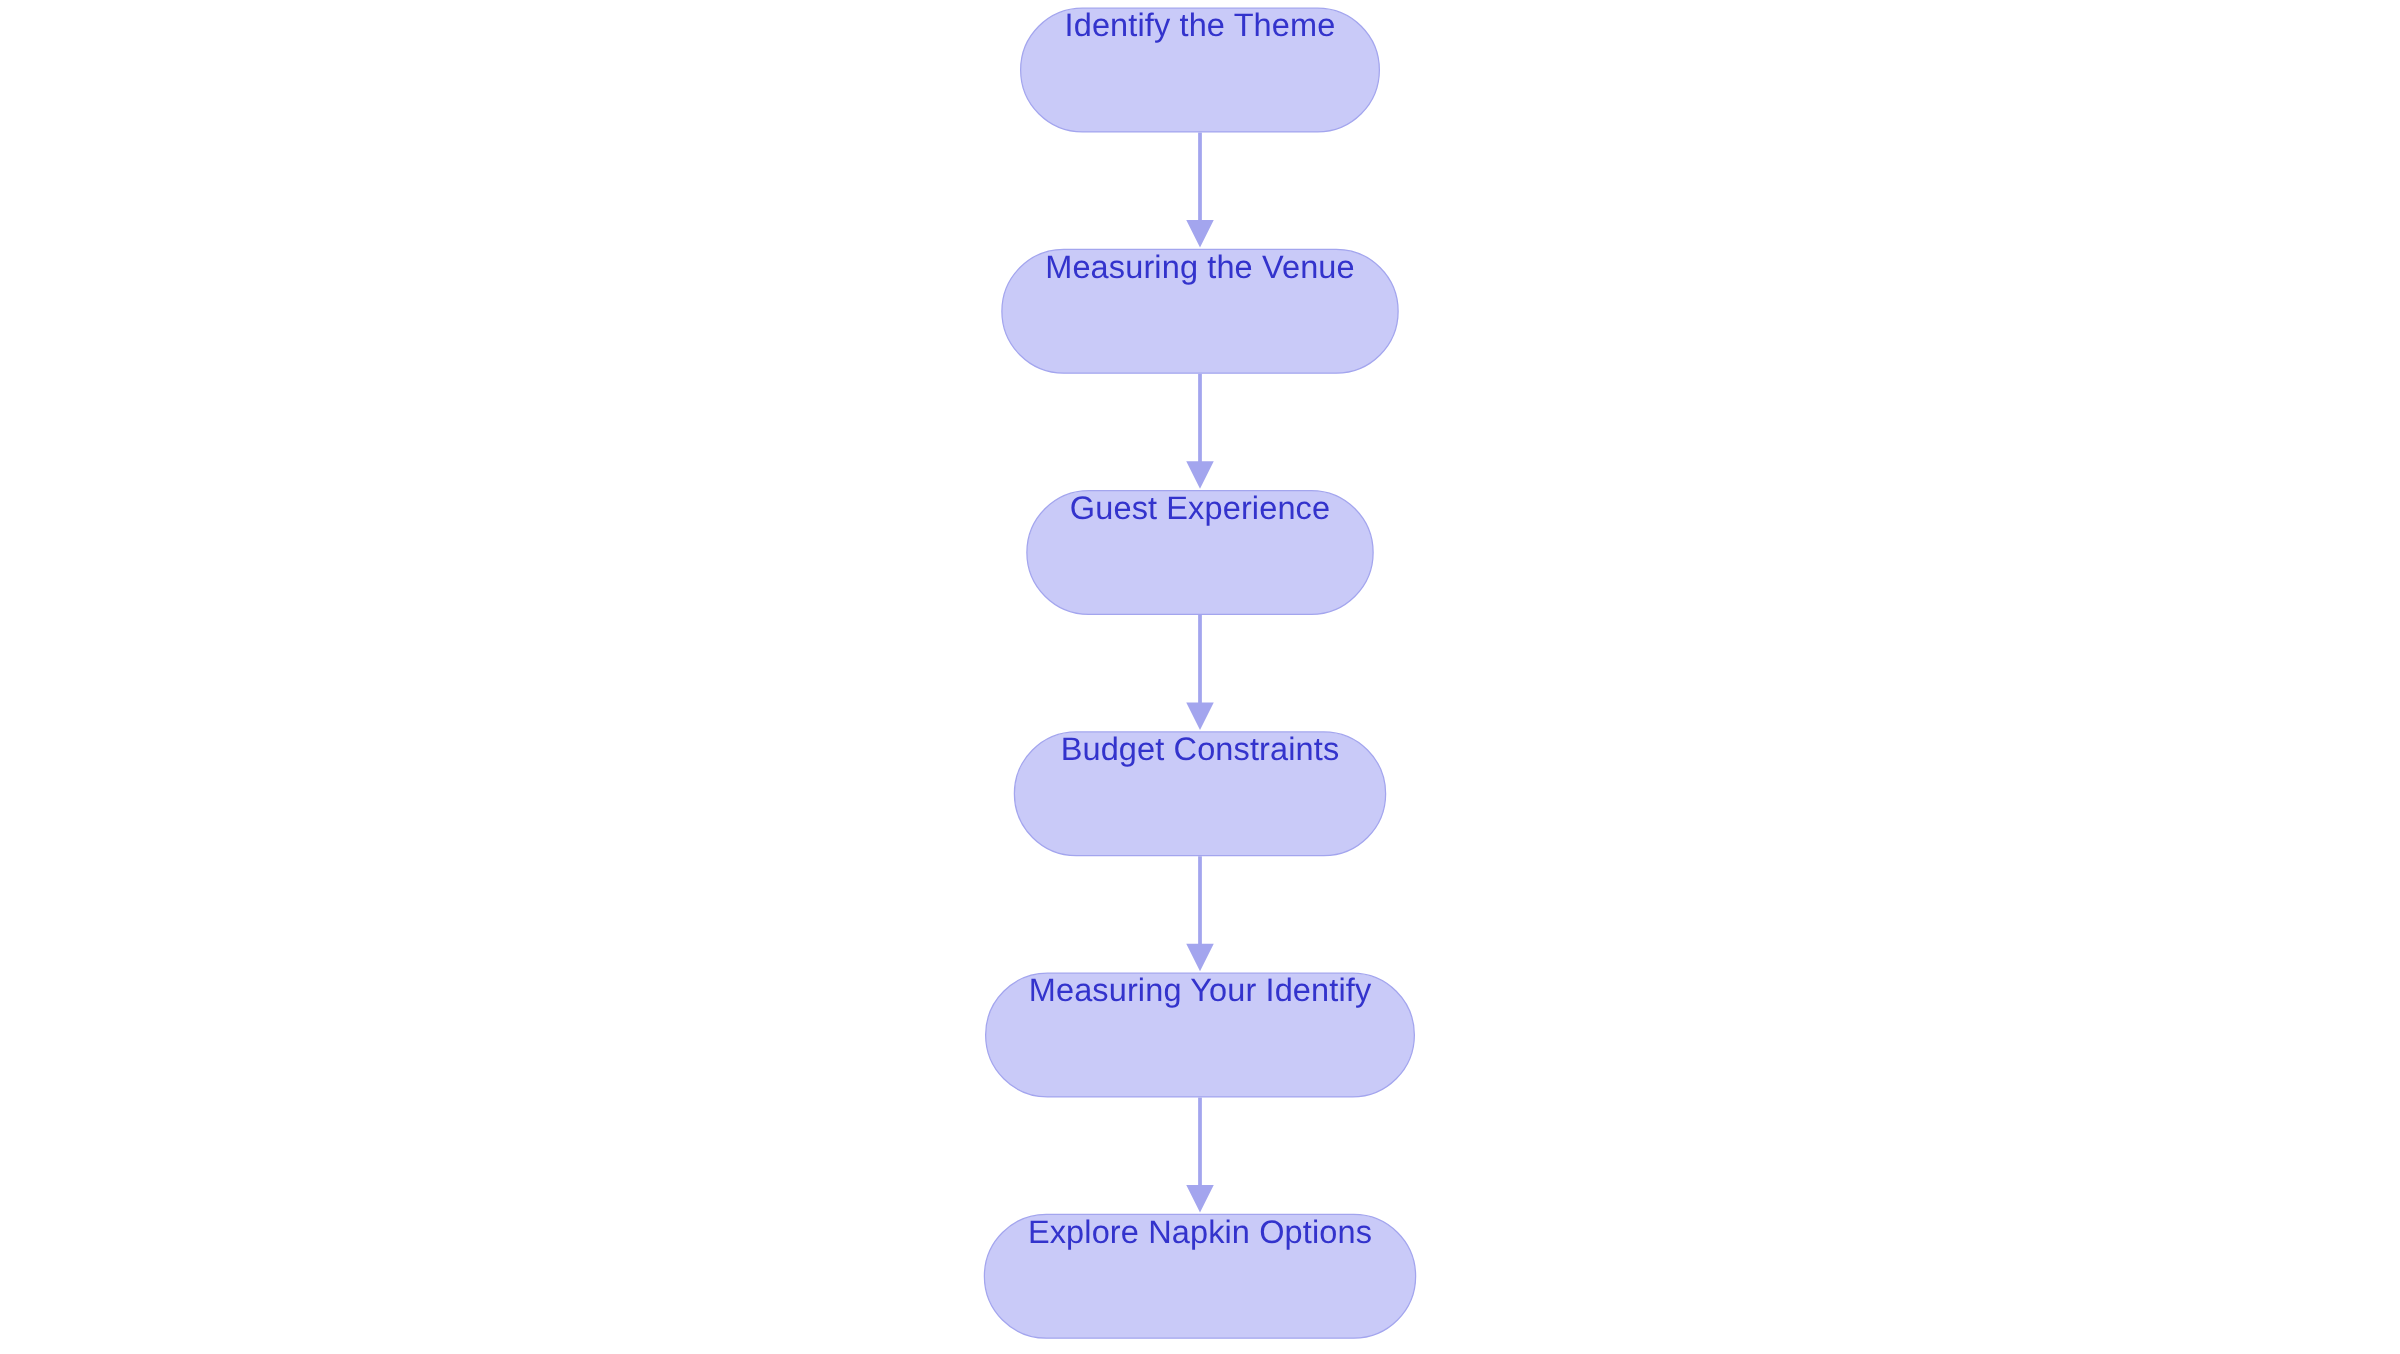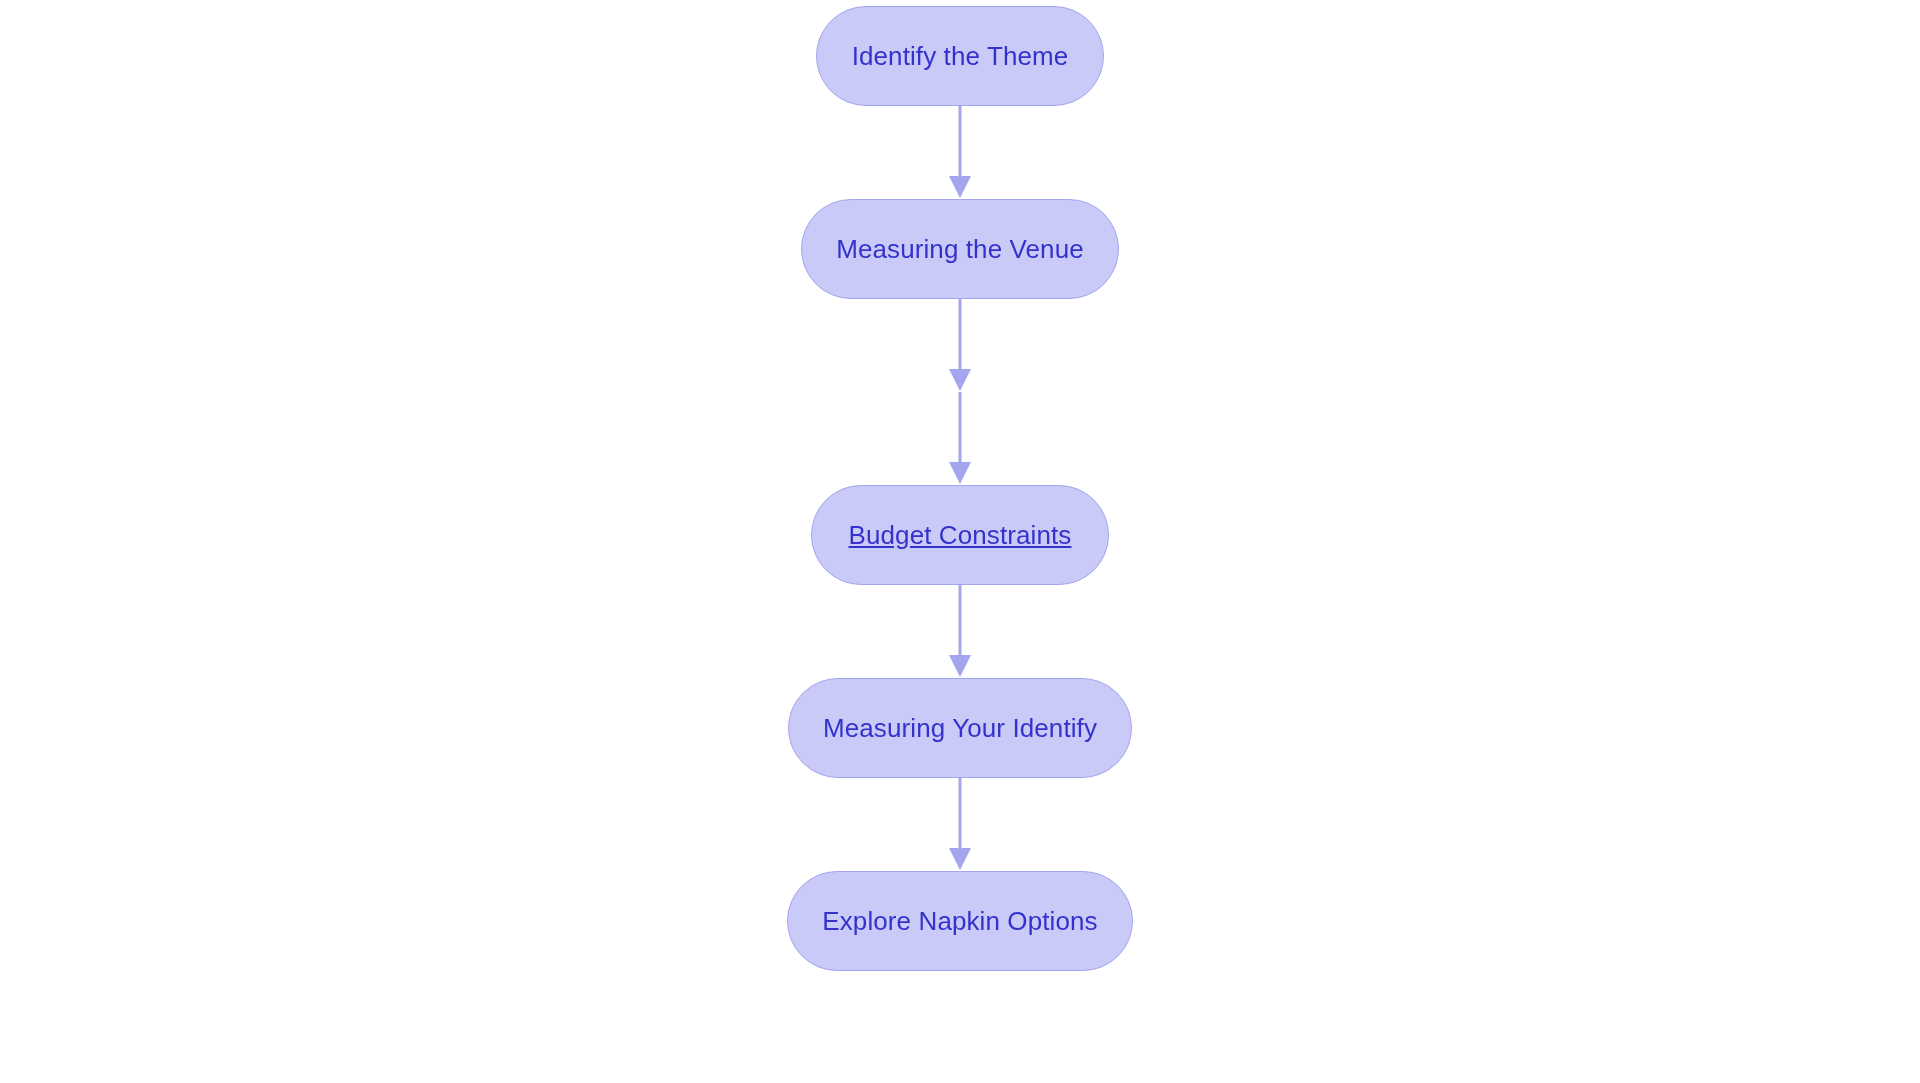--- a/index.html
+++ b/index.html
@@ -33,21 +33,21 @@
     align-items: center;
     justify-content: flex-start;
     padding-top: 6px;
     box-sizing: border-box;
   }
 
   .node {
     box-sizing: border-box;
     height: 100px;
     display: flex;
-    align-items: center;
+    align-items: flex-start;
     justify-content: center;
     background: #c9caf8;
     border: 1.6px solid #a3a5ee;
     border-radius: 50px;
     color: #3333cc;
     font-size: 26px;
     font-weight: 400;
     line-height: 1;
     letter-spacing: 0.1px;
     white-space: nowrap;
@@ -59,21 +59,21 @@
     color: #3333cc;
     font-size: 26px;
     font-weight: 400;
     white-space: nowrap;
   }
 
   
   .node-w-0 { min-width: 288px; }
   .node-w-1 { min-width: 294px; }
   .node-w-2 { min-width: 276px; }
-  .node-w-3 { min-width: 298px; text-decoration: underline; }
+  .node-w-3 { min-width: 298px; }
   .node-w-4 { min-width: 344px; }
   .node-w-5 { min-width: 336px; }
 
   .connector {
     position: relative;
     width: 40px;
     height: 93px;
     flex: 0 0 auto;
     display: block;
   }
@@ -113,20 +113,23 @@
       <span class="node-label">Measuring the Venue</span>
     </div>
 
     <div class="connector">
       <svg viewBox="0 0 40 93" xmlns="http://www.w3.org/2000/svg" aria-hidden="true">
         <line class="connector-line" x1="20" y1="0" x2="20" y2="73"></line>
         <polygon class="connector-head" points="20,92 9,70 31,70"></polygon>
       </svg>
     </div>
 
+    <div class="node node-w-2">
+      <span class="node-label">Guest Experience</span>
+    </div>
 
     <div class="connector">
       <svg viewBox="0 0 40 93" xmlns="http://www.w3.org/2000/svg" aria-hidden="true">
         <line class="connector-line" x1="20" y1="0" x2="20" y2="73"></line>
         <polygon class="connector-head" points="20,92 9,70 31,70"></polygon>
       </svg>
     </div>
 
     <div class="node node-w-3">
       <span class="node-label">Budget Constraints</span>

